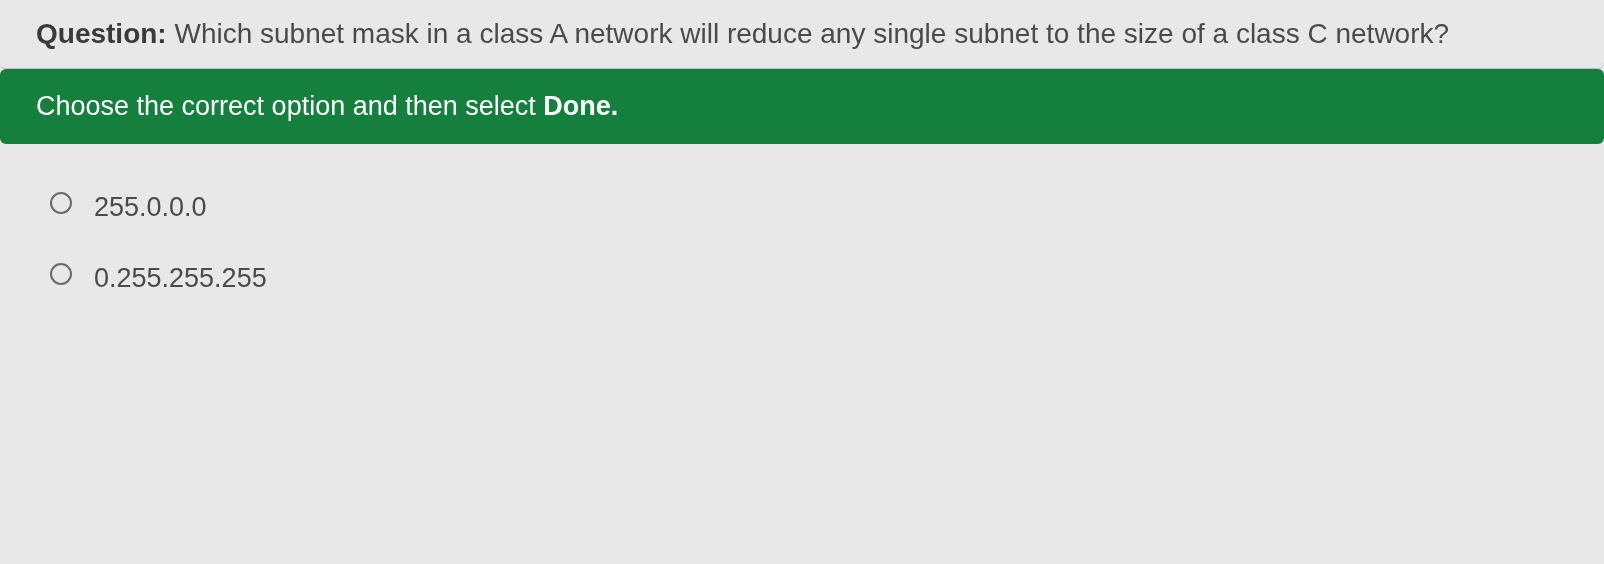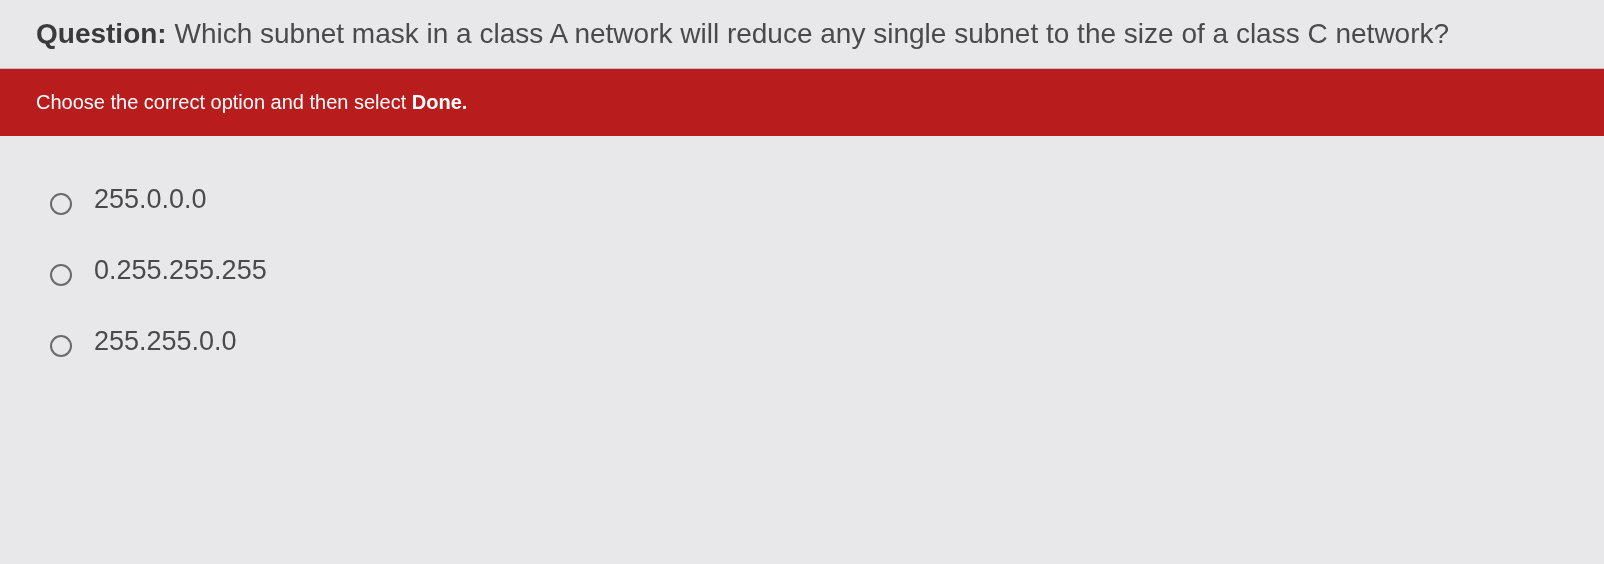--- a/index.html
+++ b/index.html
@@ -1,51 +1,52 @@
 <!DOCTYPE html>
 <html><head>
   <meta charset="utf-8">
   <style>
     * {
       margin: 0;
       padding: 0;
       box-sizing: border-box;
+      border-radius: 6px;
     }
     body {
       font-family: Arial, Helvetica, sans-serif;
       background: #e8e8ea;
       width: 1604px;
       height: 564px;
     }
     .question-bar {
       padding: 18px 36px;
       font-size: 28px;
       color: #4a4a4a;
       background: #e8e8ea;
       border-bottom: 1px solid #c0c0c5;
     }
     .question-label {
       font-weight: bold;
       color: #3a3a3a;
     }
     .instruction-bar {
-      background: #b91c1c;
+      background: #15803d;
       color: #fff;
       padding: 22px 36px;
-      font-size: 20px;
+      font-size: 27px;
     }
     .instruction-bold {
       font-weight: bold;
     }
     .options-area {
       padding: 28px 50px;
     }
     .option-row {
       display: flex;
-      align-items: flex-end;
+      align-items: flex-start;
       padding: 20px 0;
       cursor: pointer;
     }
     .radio-icon {
       width: 22px;
       height: 22px;
       border: 2px solid #6a6a6a;
       border-radius: 50%;
       margin-right: 22px;
       flex-shrink: 0;
@@ -68,17 +69,13 @@
 
 <div class="options-area">
   <div class="option-row">
     <span class="radio-icon"></span>
     <span class="option-label">255.0.0.0</span>
   </div>
   <div class="option-row">
     <span class="radio-icon"></span>
     <span class="option-label">0.255.255.255</span>
   </div>
-  <div class="option-row">
-    <span class="radio-icon"></span>
-    <span class="option-label">255.255.0.0</span>
-  </div>
 </div>
 
 </body></html>

